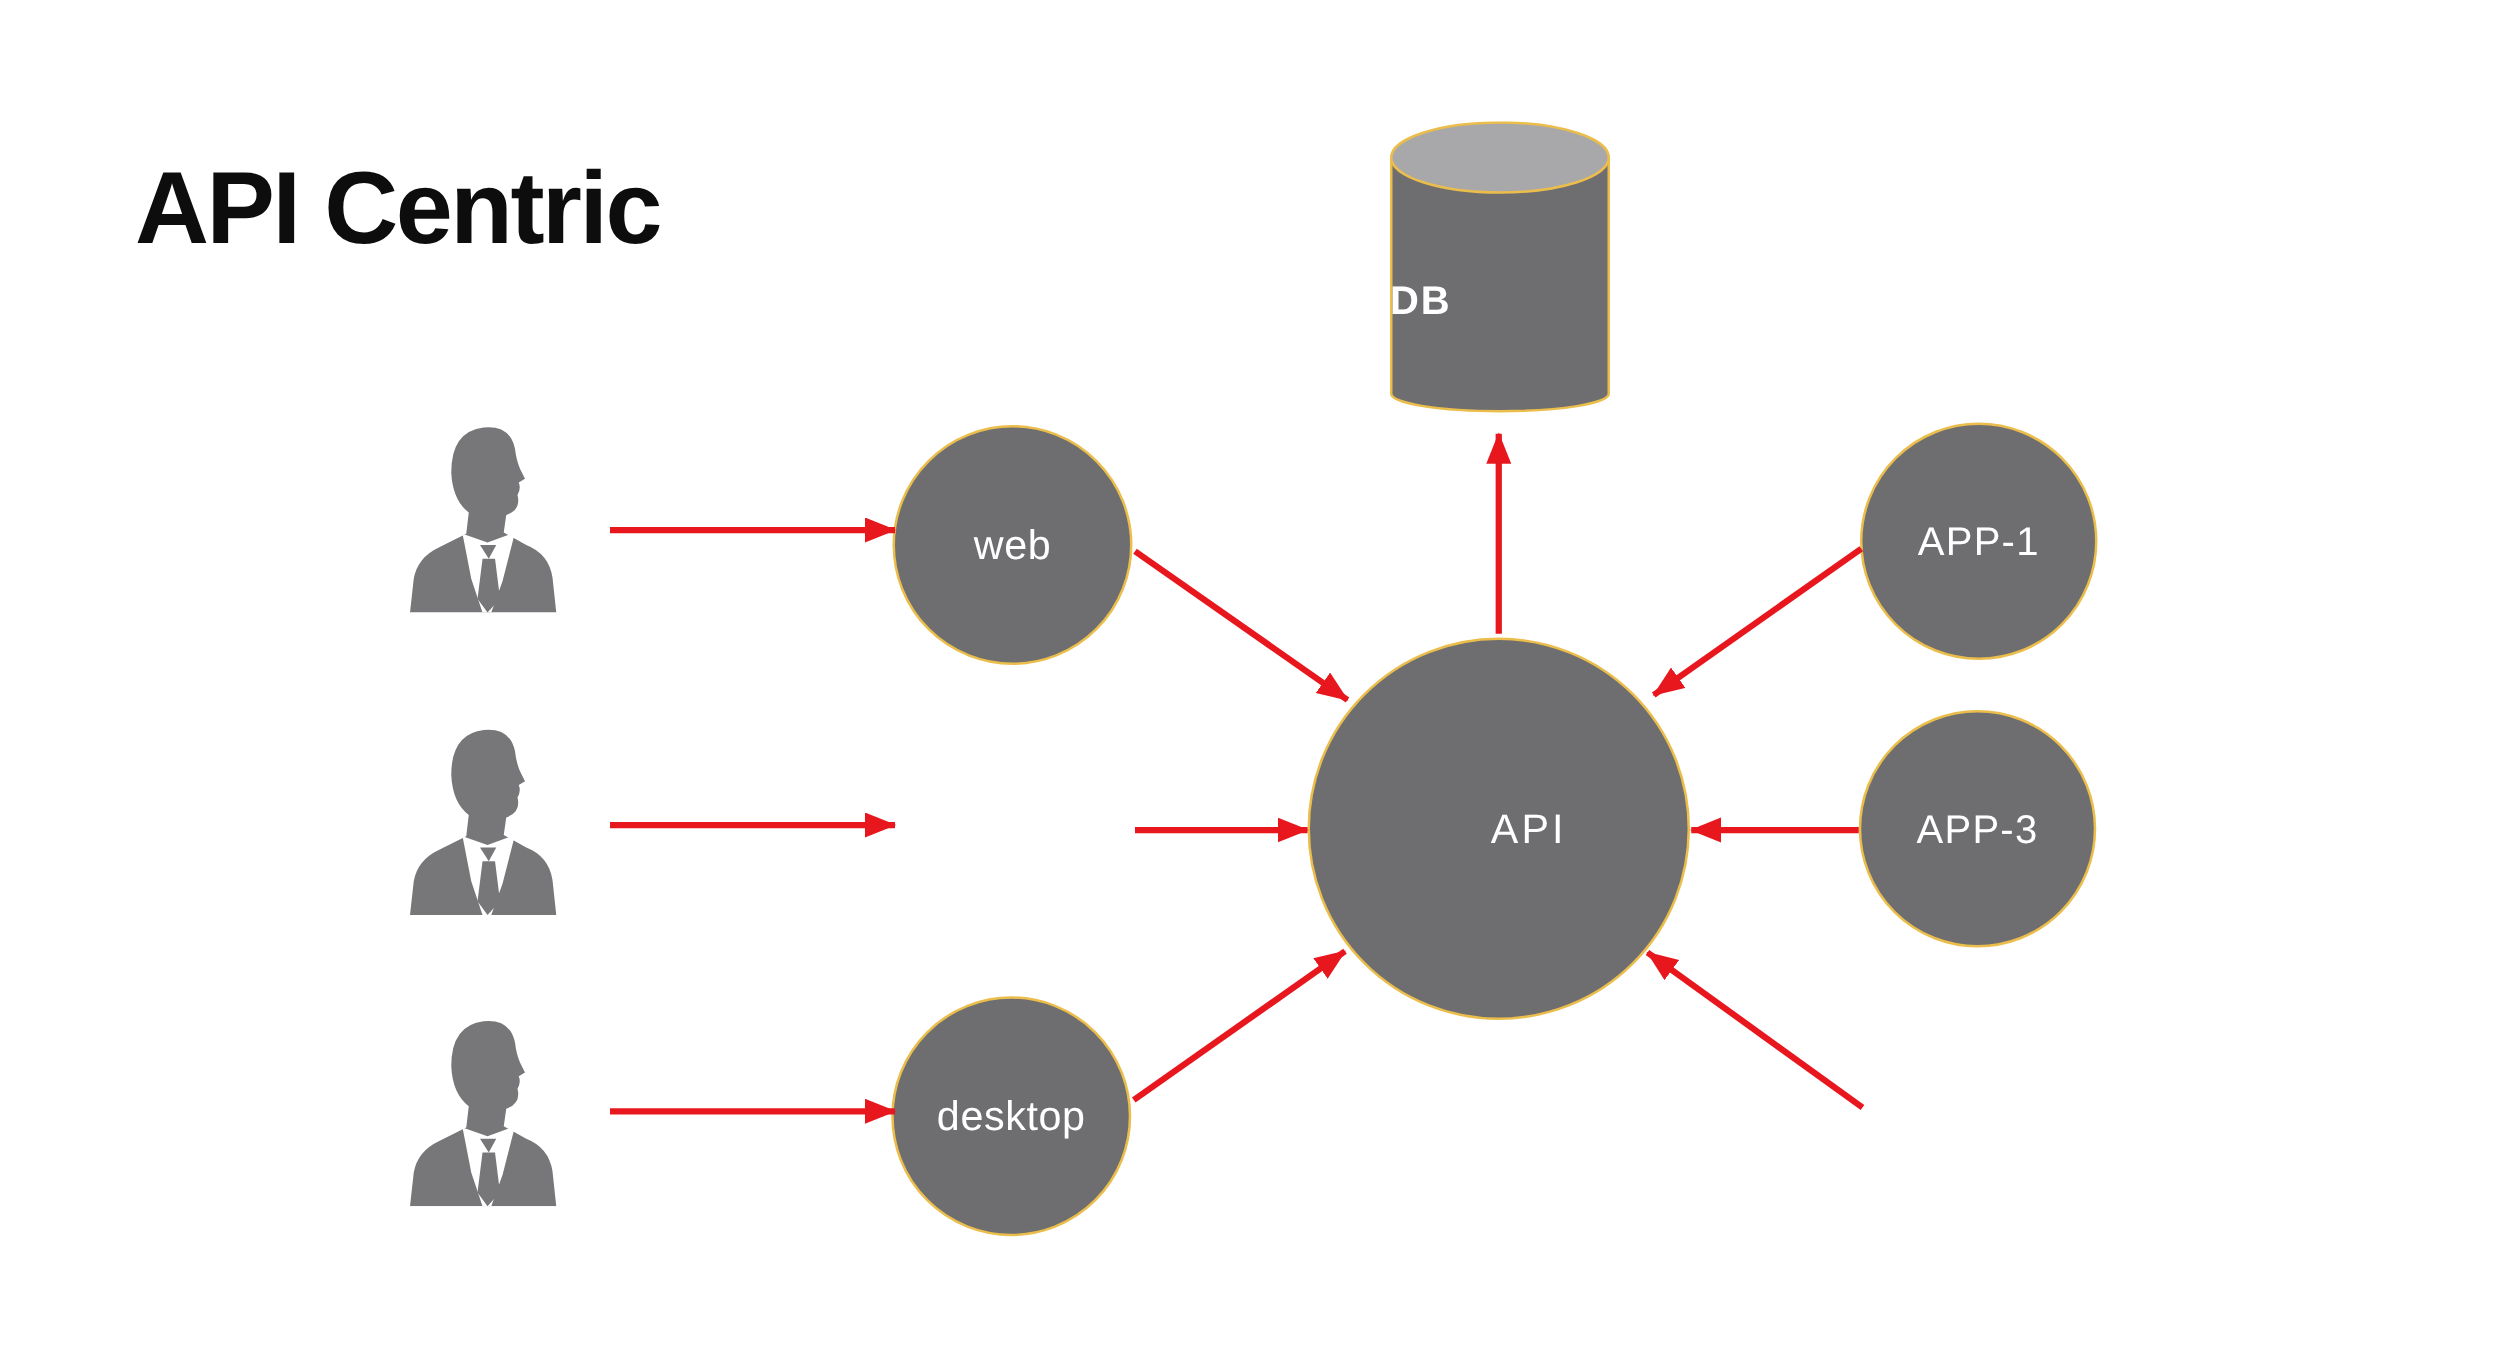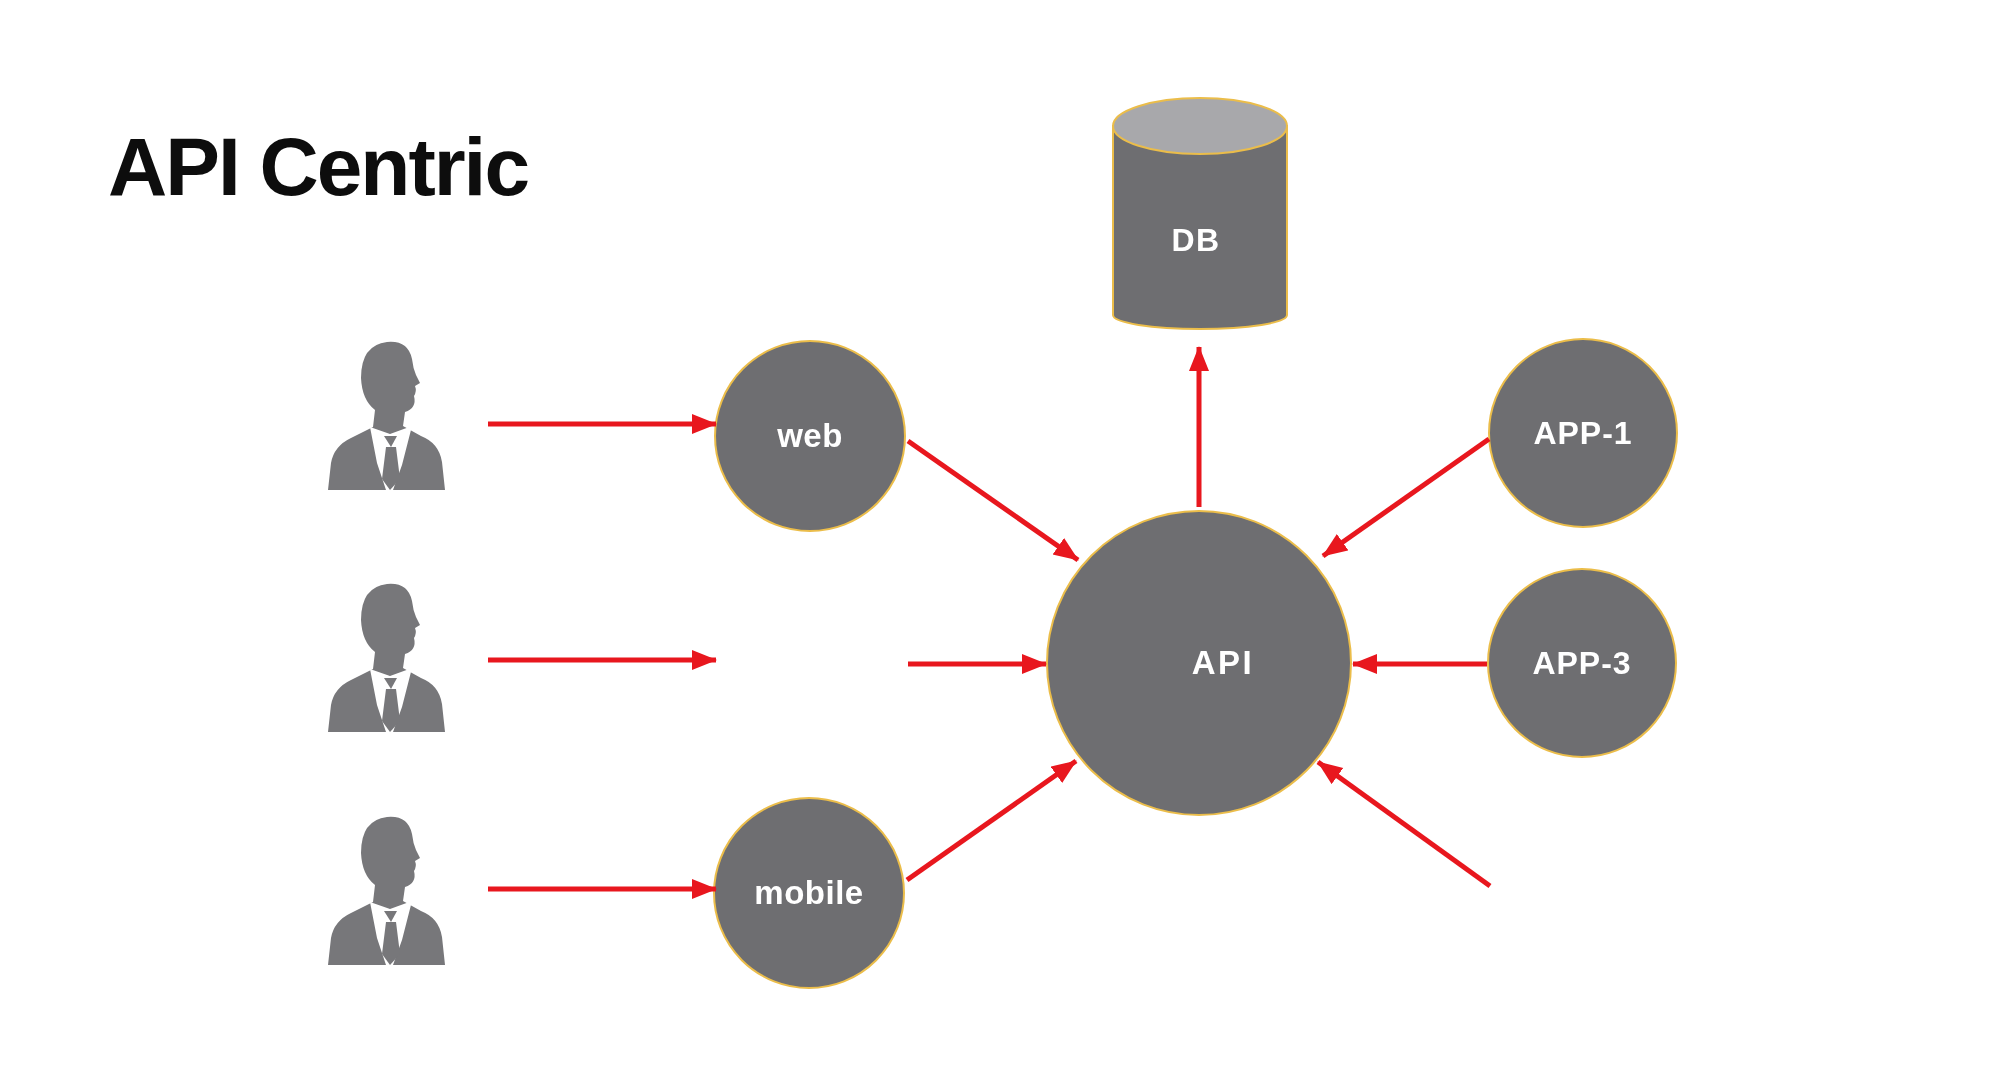--- a/index.html
+++ b/index.html
@@ -17,29 +17,29 @@
   .p-body{fill:var(--person,#77777a);}
   .p-collar{fill:#ffffff;}
   .p-tie{fill:var(--person,#77777a);}
   .node{
     position:absolute;border-radius:50%;box-sizing:border-box;
     background:var(--node-fill,#6e6e71);
     border:2px solid var(--node-border,#ebbd4a);
     display:flex;align-items:center;justify-content:center;
   }
   .node-label{
-    color:var(--node-text,#ffffff);font-weight:700;font-size:33px;
+    color:var(--node-text,#ffffff);font-weight:400;font-size:33px;
     letter-spacing:0.5px;font-family:"Liberation Sans",sans-serif;user-select:none;text-align:center;
   }
   .node.app .node-label{font-size:32px;letter-spacing:1px;}
   .node.api .node-label{font-size:33px;letter-spacing:2.5px;margin-left:48px;}
   .cyl-body{fill:var(--node-fill,#6e6e71);stroke:var(--node-border,#ebbd4a);stroke-width:2;}
   .cyl-top{fill:var(--cyl-top,#a8a8ab);stroke:var(--node-border,#ebbd4a);stroke-width:2;}
   .db-label{
-    position:absolute;left:1112px;top:222px;width:168px;text-align:center;
+    position:absolute;left:1112px;top:222px;width:168px;
     color:var(--node-text,#ffffff);font-size:32px;font-weight:600;letter-spacing:1.5px;
   }
   .edge{stroke:var(--arrow,#e8171e);stroke-width:5;fill:none;}
   #ah-path{fill:var(--arrow,#e8171e);}
 </style>
 </head>
 <body>
 
 <div class="canvas">
 
@@ -69,21 +69,21 @@
   <svg class="layer" style="left:1112px;top:97px" width="176" height="252" viewBox="0 0 176 252">
     <path class="cyl-body" d="M1,29 L1,218 A87,14 0 0 0 175,218 L175,29 Z"></path>
     <ellipse class="cyl-top" cx="88" cy="29" rx="87" ry="28"></ellipse>
   </svg>
   <div class="db-label">DB</div>
 
   <div class="node small" style="left:714px;top:340px;width:192px;height:192px">
     <span class="node-label">web</span>
   </div>
   <div class="node small" style="left:713px;top:797px;width:192px;height:192px">
-    <span class="node-label">mobile</span>
+    <span class="node-label">desktop</span>
   </div>
 
   <div class="node api" style="left:1046px;top:510px;width:306px;height:306px">
     <span class="node-label">API</span>
   </div>
 
   <div class="node app" style="left:1488px;top:338px;width:190px;height:190px">
     <span class="node-label">APP-1</span>
   </div>
   <div class="node app" style="left:1487px;top:568px;width:190px;height:190px">

